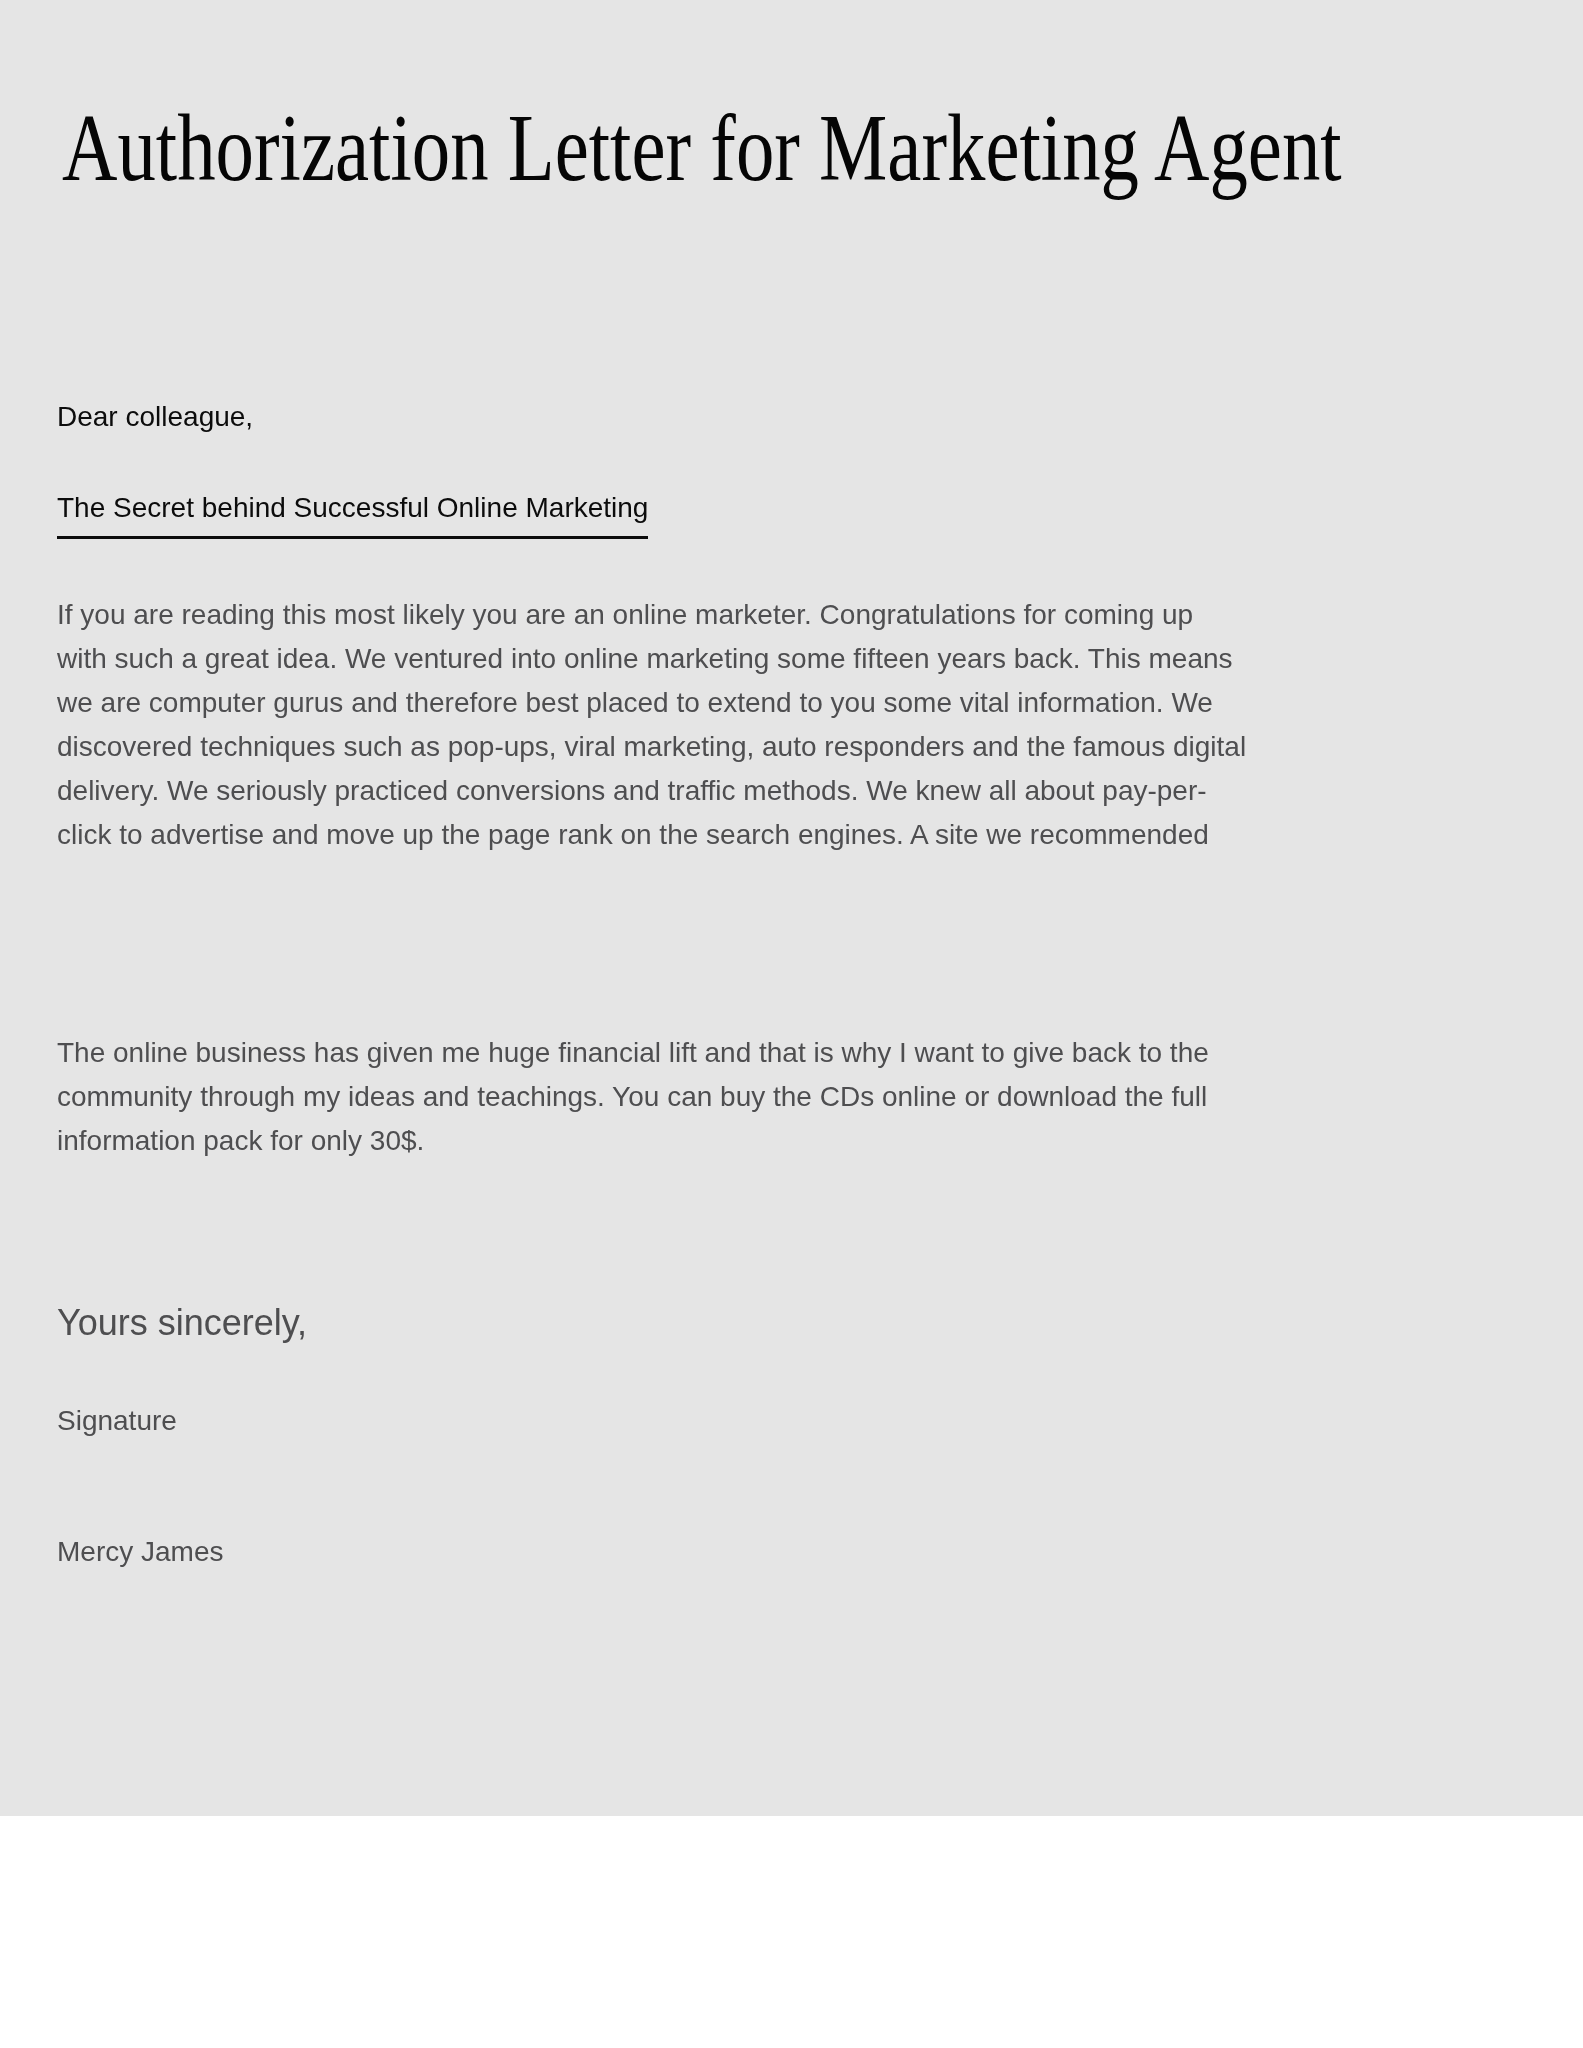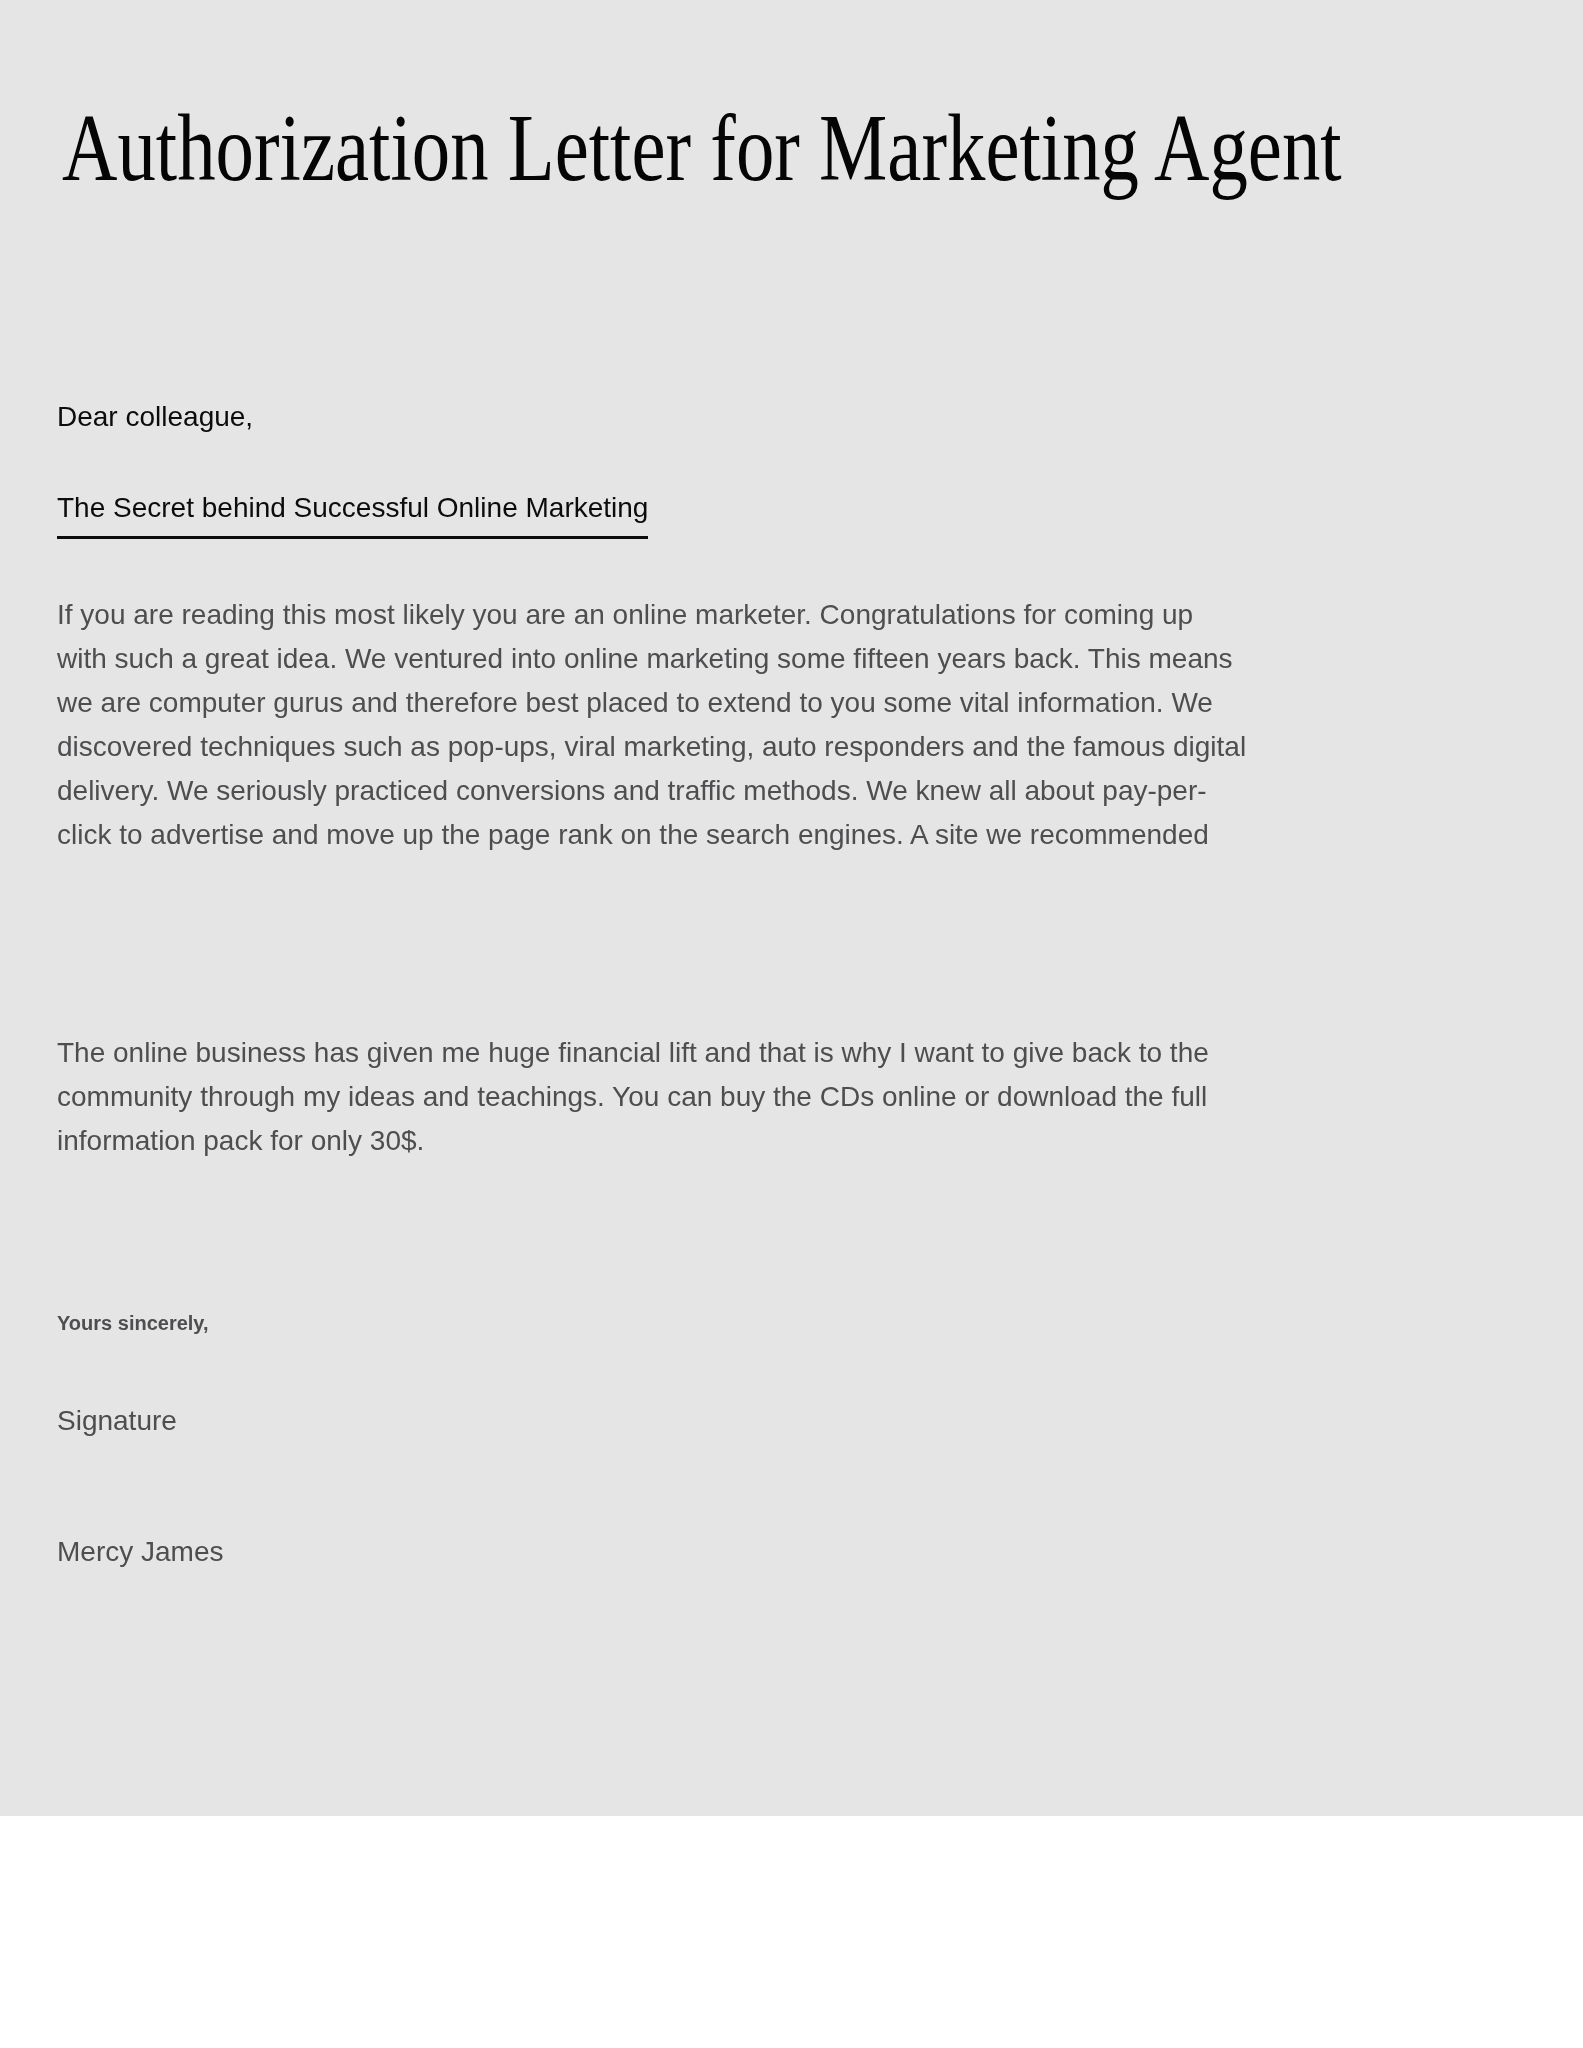--- a/index.html
+++ b/index.html
@@ -60,25 +60,24 @@
     height: 44px;
     line-height: 44px;
     white-space: nowrap;
   }
   .para-1 { top: 593px; }
   .para-2 { top: 1031px; }
   .closing {
     position: absolute;
     top: 1301px;
     left: 57px;
-    font-size: 20px;
+    font-size: 36px;
     line-height: 44px;
     color: #4e4e50;
     white-space: nowrap;
-    font-weight: bold;
   }
   .sig-label {
     position: absolute;
     top: 1399px;
     left: 57px;
     font-size: 28px;
     line-height: 44px;
     color: #4e4e50;
     white-space: nowrap;
   }

